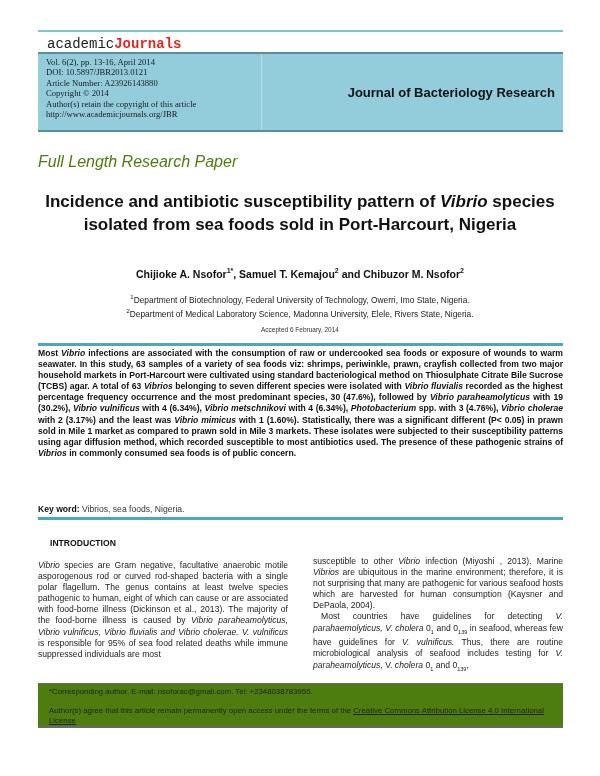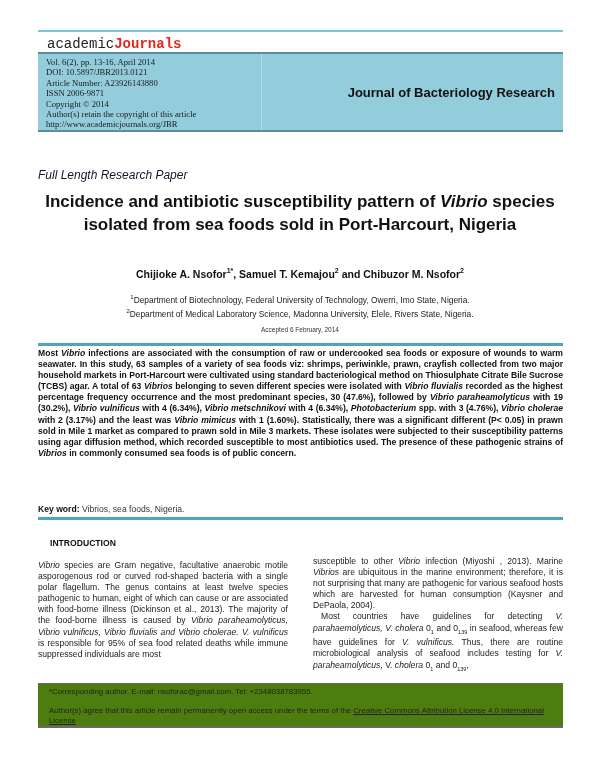--- a/index.html
+++ b/index.html
@@ -22,21 +22,21 @@
     position: absolute; left: 0; top: 0; width: 224px; height: 100%;
     border-right: 1px solid #b6dde7; padding: 3px 0 0 8px; box-sizing: border-box;
     font-family: "Liberation Serif", serif; font-size: 8.6px; line-height: 10.4px; color: #1a1a1a;
   }
   #journal-name {
     position: absolute; left: 224px; top: 0; width: 301px; height: 100%;
     display: flex; align-items: center; justify-content: flex-end; padding-right: 8px; box-sizing: border-box;
     font-size: 13px; font-weight: bold; color: #111;
   }
 
-  #paper-type { left: 38px; top: 168px; font-size: 12px; font-style: italic; color: #0f172a; }
+  #paper-type { left: 38px; top: 153px; font-size: 16px; font-style: italic; color: #4d7c0f; }
   #title {
     left: 30px; top: 190px; width: 540px; text-align: center;
     font-size: 17px; font-weight: bold; line-height: 23px; color: #111;
   }
   #authors { left: 0; top: 267px; width: 600px; text-align: center; font-size: 10.5px; font-weight: bold; }
   #authors sup { font-size: 7px; }
   #affils { left: 0; top: 292px; width: 600px; text-align: center; font-size: 8.4px; line-height: 11px; color: #222; }
   #affils sup { font-size: 6px; }
   #accepted { left: 0; top: 326px; width: 600px; text-align: center; font-size: 6.5px; color: #333; }
 
@@ -69,21 +69,20 @@
 </head>
 <body>
 
 <div class="abs" id="top-rule"></div>
 <div class="abs" id="logo"><span>academic</span><span class="j">Journals</span></div>
 <div class="abs" id="meta-box">
   <div id="meta-left">
     <div>Vol. 6(2), pp. 13-16, April 2014</div>
     <div>DOI: 10.5897/JBR2013.0121</div>
     <div>Article Number: A23926143880</div>
-    <div>ISSN 2006-9871</div>
     <div>Copyright © 2014</div>
     <div>Author(s) retain the copyright of this article</div>
     <div>http://www.academicjournals.org/JBR</div>
   </div>
   <div id="journal-name">Journal of Bacteriology Research</div>
 </div>
 
 <div class="abs" id="paper-type">Full Length Research Paper</div>
 <div class="abs" id="title"><span>Incidence and antibiotic susceptibility pattern of </span><i>Vibrio</i><span> species isolated from sea foods sold in Port-Harcourt, Nigeria</span></div>
 <div class="abs" id="authors"><span>Chijioke A. Nsofor</span><sup>1*</sup><span>, </span><span>Samuel T. Kemajou</span><sup>2</sup><span> and </span><span>Chibuzor M. Nsofor</span><sup>2</sup></div>

